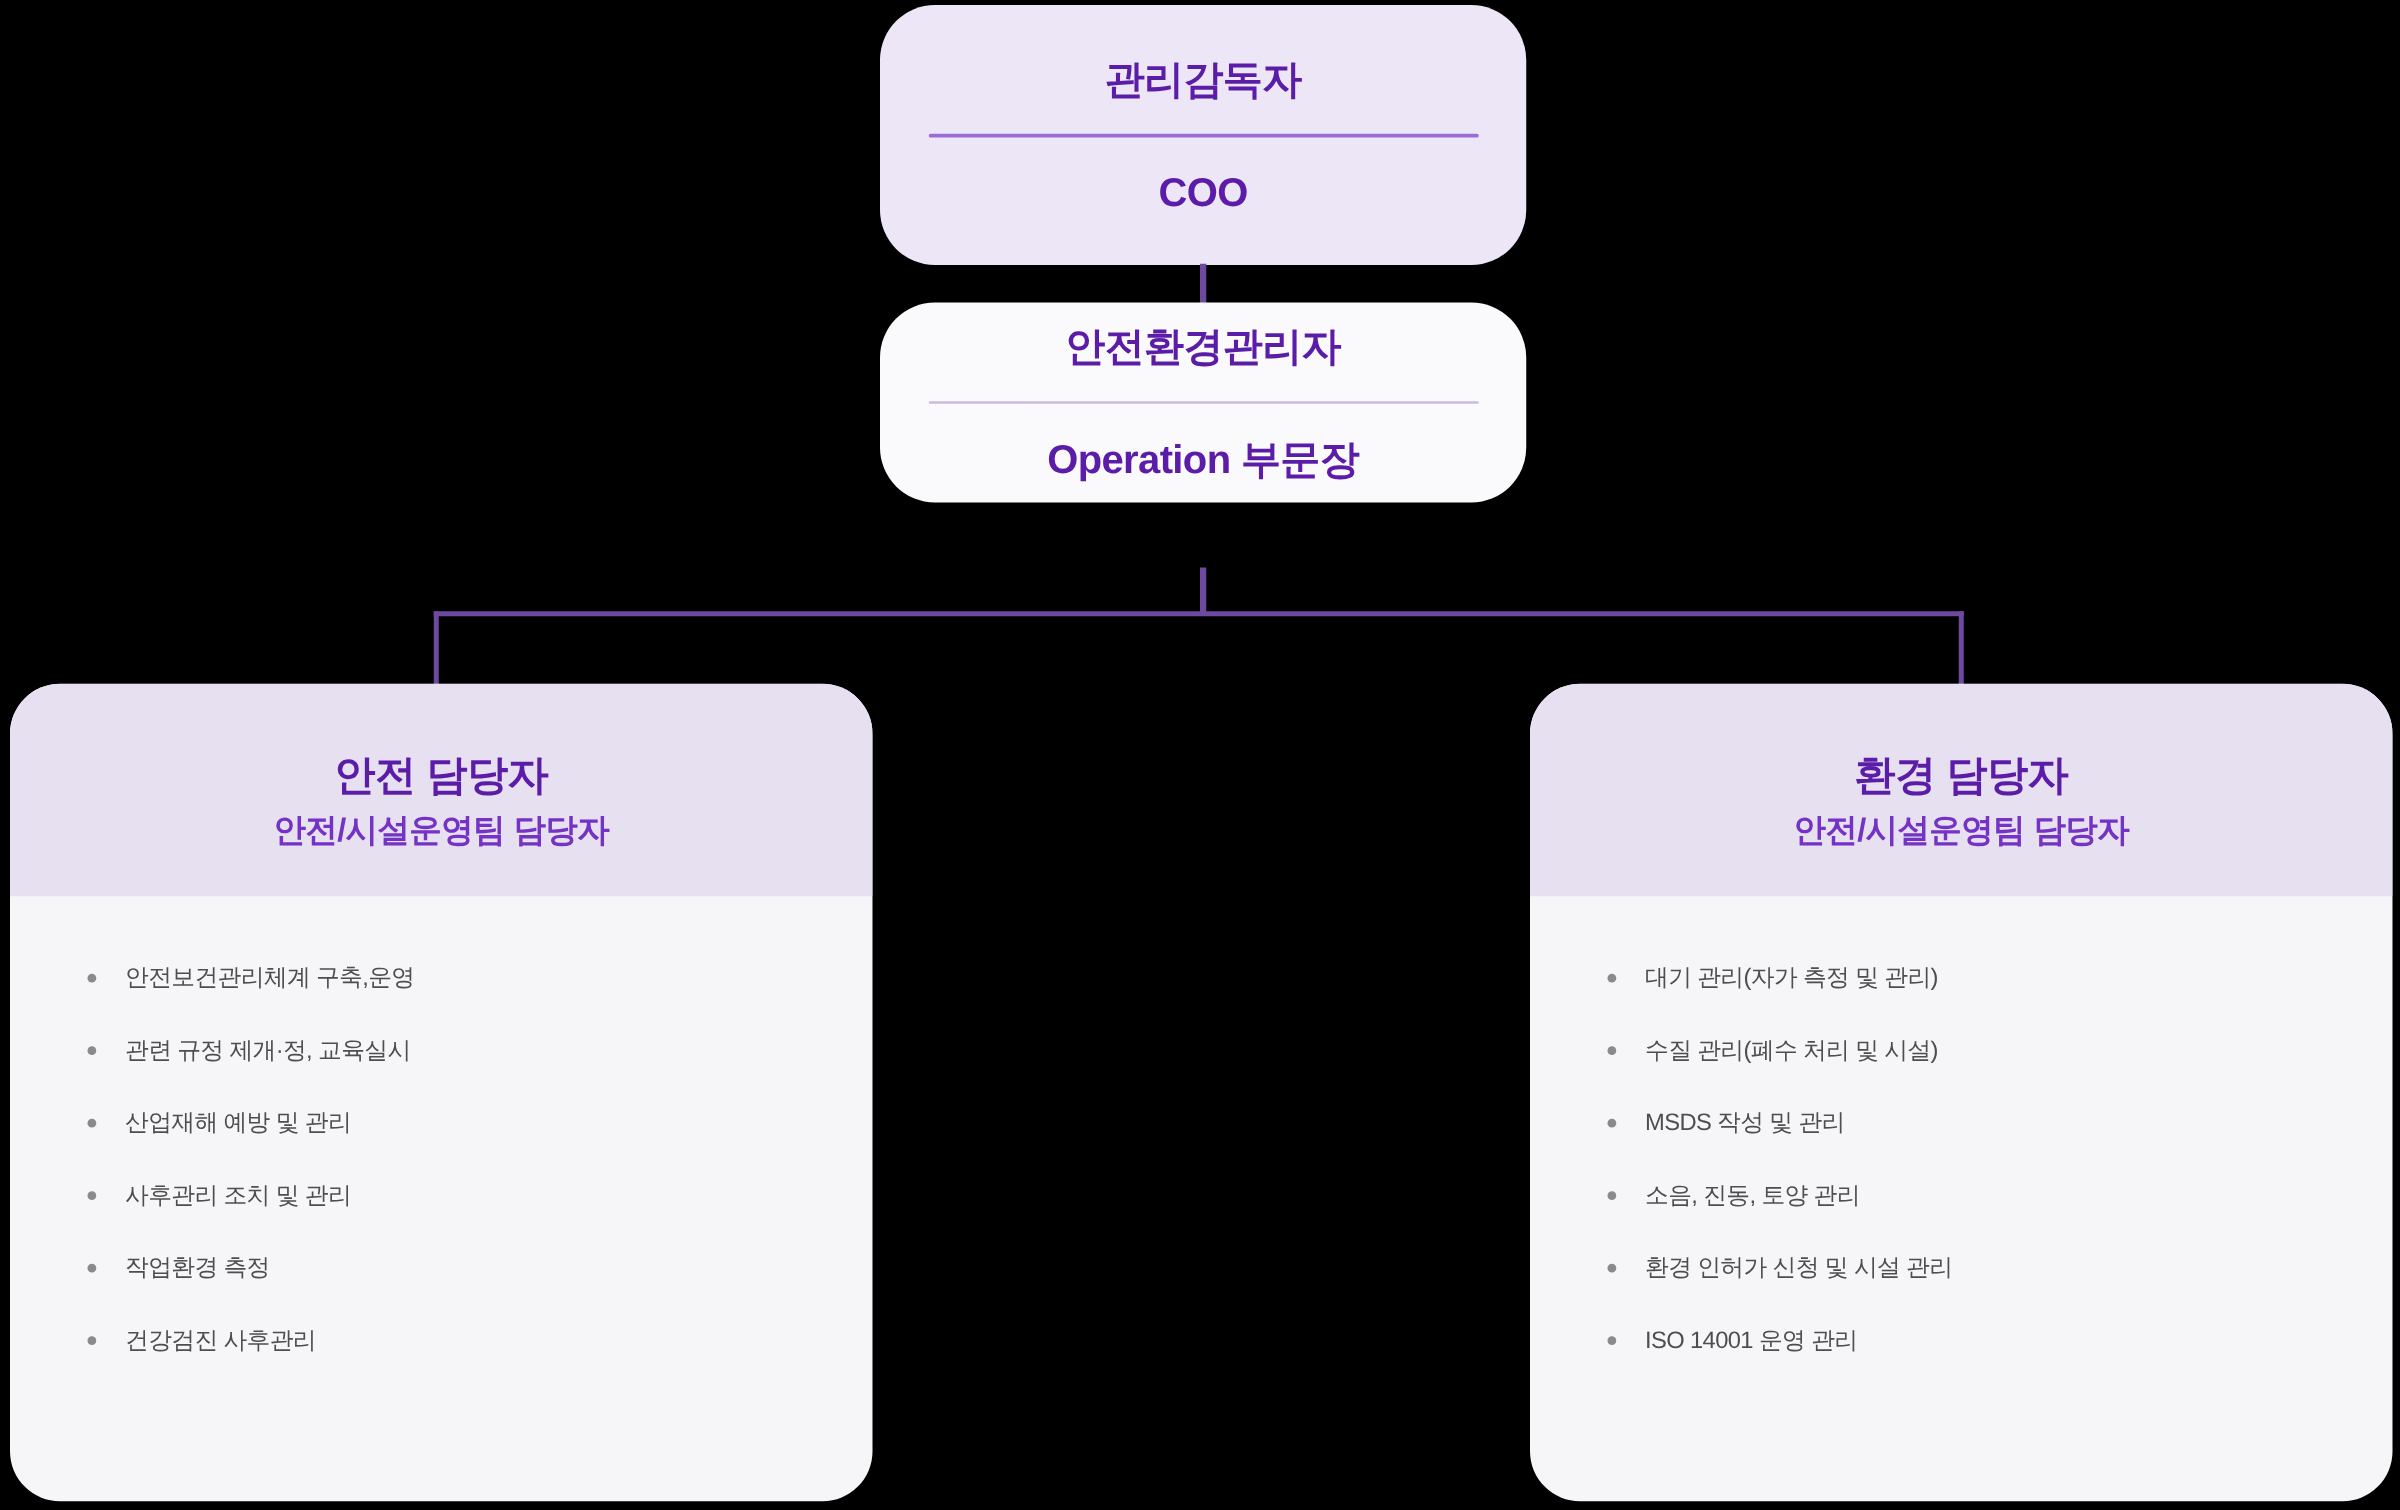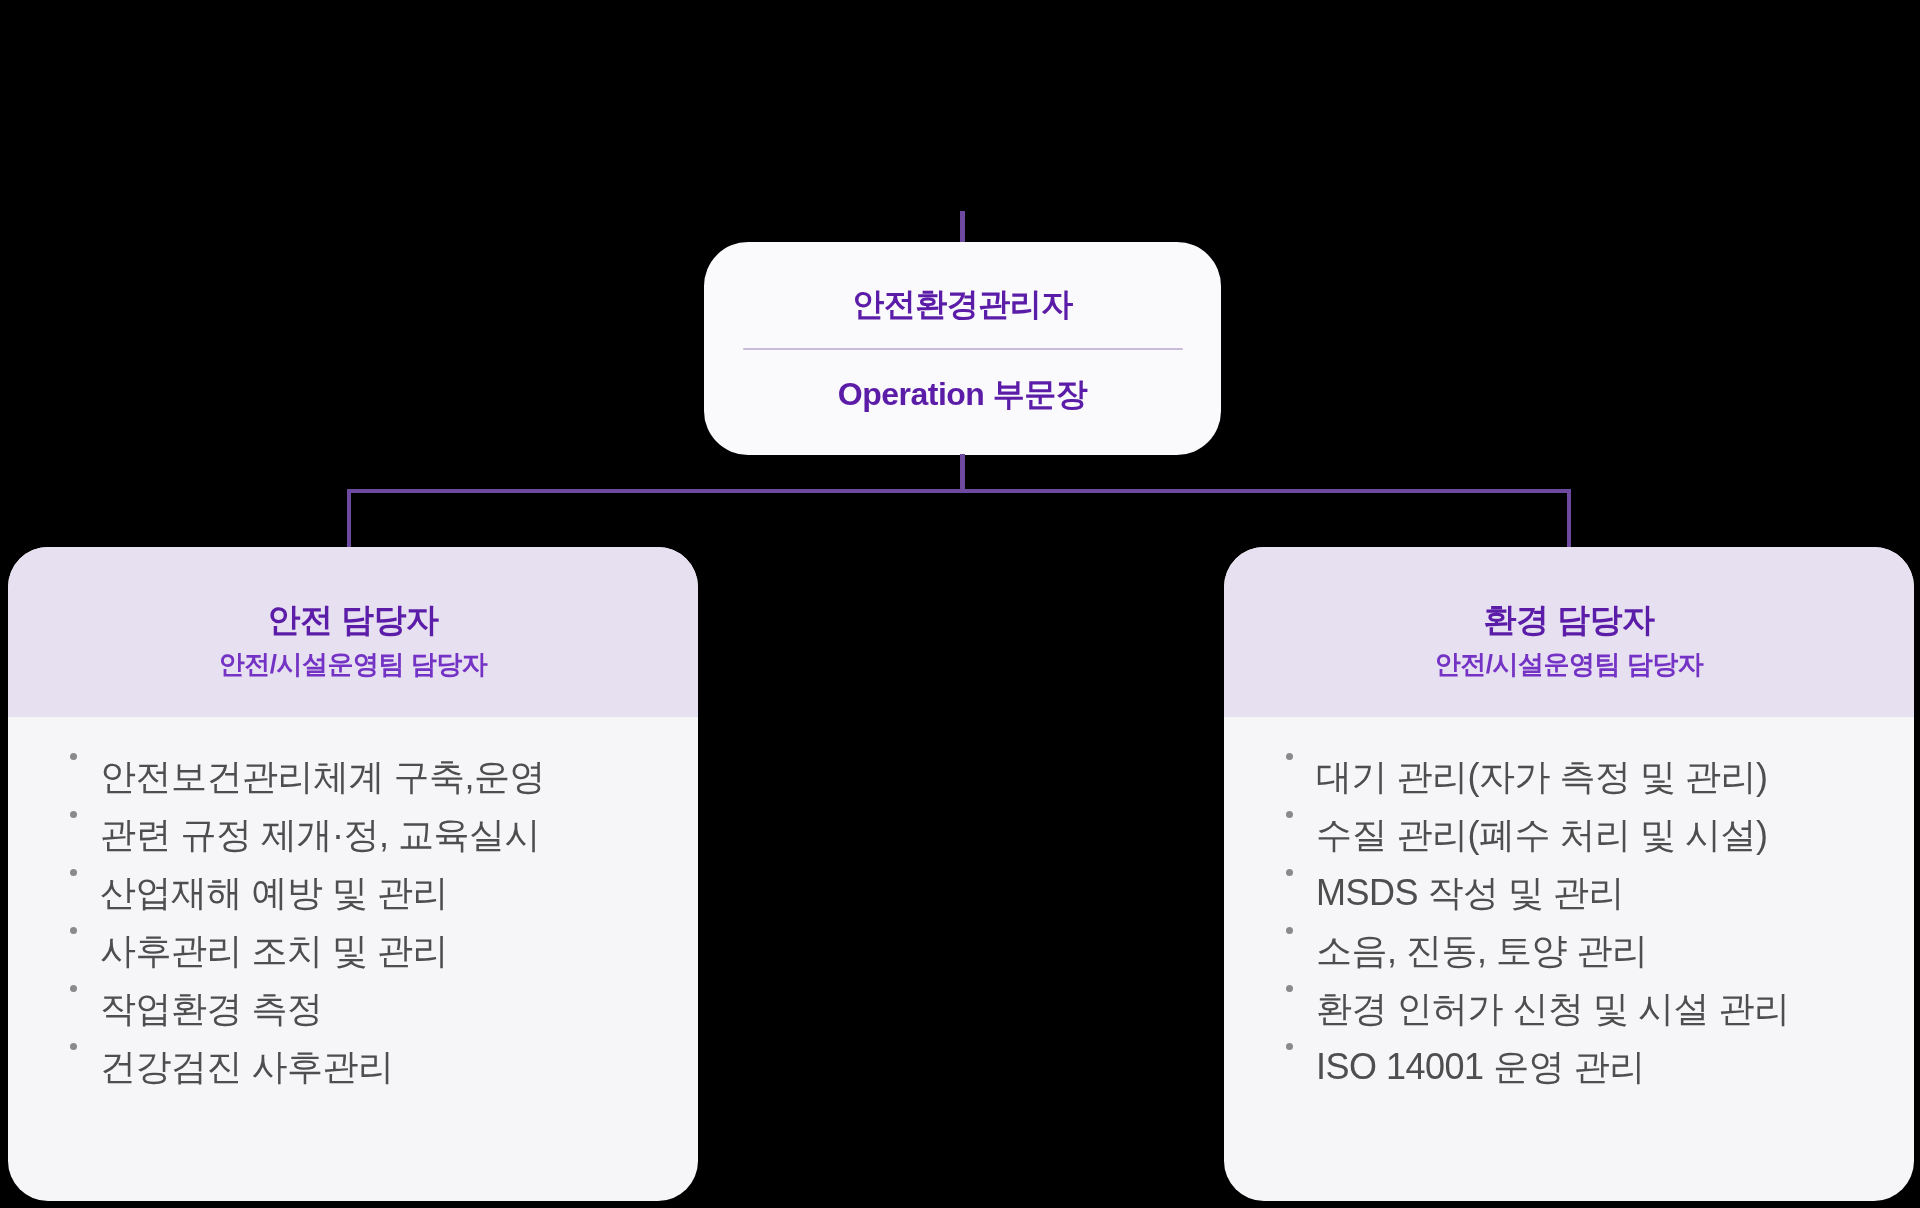--- a/index.html
+++ b/index.html
@@ -8,21 +8,21 @@
     background:var(--canvasBg,#000);
     font-family:"Liberation Sans", sans-serif;
     overflow:hidden;
   }
   
   .node {
     position:absolute; border-radius:44px;
     display:flex; flex-direction:column; align-items:center; justify-content:center;
   }
   .node-top { left:704px; top:4px;  width:517px; height:208px; background:var(--node1Bg); }
-  .node-mid { left:704px; top:242px; width:517px; height:213px; background:var(--node2Bg); }
+  .node-mid { left:704px; top:242px; width:517px; height:160px; background:var(--node2Bg); }
   .node-title { font-size:32px; font-weight:700; color:var(--purpleDark); line-height:44px; letter-spacing:-0.5px; }
   .node-mid .node-title { font-weight:600; }
   .node-divider { width:440px; height:3px; background:var(--divider1); margin:22px 0; border-radius:2px; }
   .node-mid .node-divider { height:2px; background:var(--divider2); }
   .node-sub { font-size:32px; font-weight:600; color:var(--purpleDark); line-height:44px; letter-spacing:-0.5px; }
 
   
   .conn { position:absolute; background:var(--line); }
   .conn-v1 { left:960px;  top:211px; width:5px;   height:32px; }
   .conn-v2 { left:960px;  top:454px; width:5px;   height:37px; }
@@ -38,33 +38,38 @@
   .panel-left  { left:8px; }
   .panel-right { left:1224px; }
   .panel-header {
     height:170px; background:var(--panelHeadBg);
     box-sizing:border-box; padding-top:50px; text-align:center;
   }
   .panel-title { font-size:33px; font-weight:700; color:var(--purpleDark); line-height:46px; letter-spacing:-0.5px; }
   .panel-sub   { font-size:26px; font-weight:700; color:var(--purpleMid); line-height:42px; letter-spacing:-0.5px; }
   .panel-list  { margin:0; padding:36px 30px 0 62px; list-style:none; }
   .panel-list li {
-    display:flex; align-items:flex-start; height:58px;
-    font-size:36px; color:var(--textGray); letter-spacing:-0.5px; white-space:nowrap;
+    display:flex; align-items:center; height:58px;
+    font-size:19px; color:var(--textGray); letter-spacing:-0.5px; white-space:nowrap;
   }
   .bullet {
     flex:0 0 auto; width:7px; height:7px; border-radius:50%;
     background:var(--bullet); margin-right:23px;
   }
 </style>
 </head>
 <body>
 
 <div class="canvas">
 
+  <div class="node node-top">
+    <div class="node-title">관리감독자</div>
+    <div class="node-divider"></div>
+    <div class="node-sub">COO</div>
+  </div>
 
   <div class="conn conn-v1"></div>
 
   <div class="node node-mid">
     <div class="node-title">안전환경관리자</div>
     <div class="node-divider"></div>
     <div class="node-sub">Operation 부문장</div>
   </div>
 
   <div class="conn conn-v2"></div>

